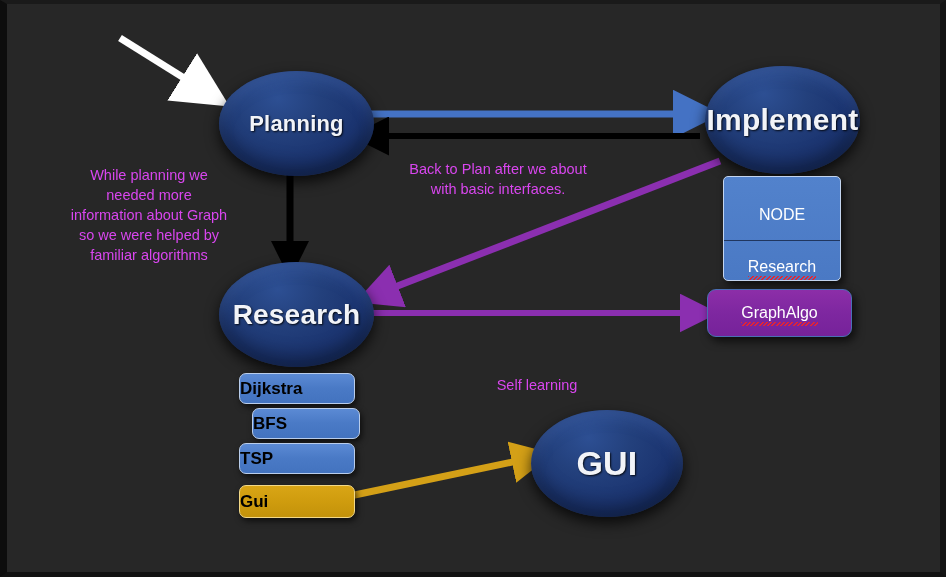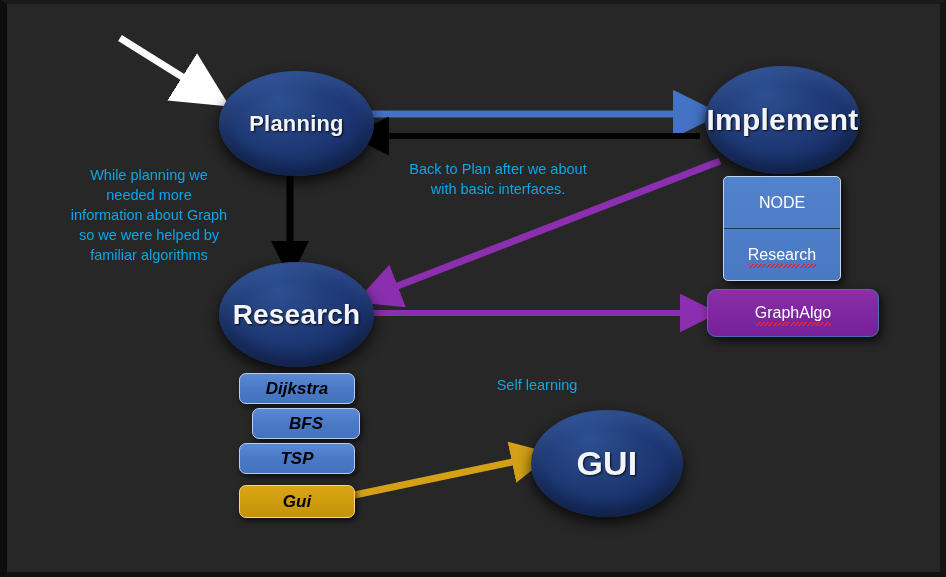--- a/index.html
+++ b/index.html
@@ -39,27 +39,26 @@
     justify-content: center;
     color: #f2f4f8;
     font-weight: bold;
     text-shadow: 1px 1px 2px rgba(0,0,0,0.85);
     letter-spacing: 0.2px;
   }
   .algo-box {
     position: absolute;
     display: flex;
     align-items: center;
-    justify-content: center;
+    justify-content: flex-start;
     border-radius: 7px;
     font-size: 17px;
     font-weight: bold;
     color: #000000;
     box-sizing: border-box;
-    font-style: italic;
   }
   .algo-box.blue {
     background: linear-gradient(180deg, #5b8ad4 0%, #4a7ac6 48%, #4373bf 100%);
     border: 1.5px solid #b9cdeb;
     box-shadow: 2px 3px 6px rgba(0,0,0,0.65);
   }
   .algo-box.gold {
     background: linear-gradient(180deg, #d9a516 0%, #cf9c0e 50%, #c3920a 100%);
     border: 1.5px solid #f2d887;
     box-shadow: 2px 3px 6px rgba(0,0,0,0.65);
@@ -74,21 +73,21 @@
   }
   .impl-cell {
     position: relative;
     display: flex;
     align-items: center;
     justify-content: center;
     color: #ffffff;
     font-size: 16px;
     box-sizing: border-box;
   }
-  .impl-cell.top { border-bottom: 1.5px solid #20365f; }
+  .impl-cell.top { border-bottom: 1.5px solid #20365f; margin-top: 12px; }
   .squiggle {
     position: relative;
     display: inline-block;
   }
   .squiggle::after {
     content: "";
     position: absolute;
     left: 0; right: 0;
     bottom: -4px;
     height: 4px;
@@ -104,21 +103,21 @@
     border-radius: 9px;
     box-sizing: border-box;
     background: linear-gradient(180deg, #8c2ea8 0%, #7e27a0 50%, #76229a 100%);
     border: 1.5px solid #4a6fb5;
     color: #ffffff;
     font-size: 16px;
     box-shadow: 3px 4px 10px rgba(0,0,0,0.7);
   }
   .caption {
     position: absolute;
-    color: #0ea5e9;
+    color: #d946ef;
     font-size: 14.5px;
     line-height: 20px;
     text-align: center;
   }
 </style>
 </head>
 <body>
 
 <div id="canvas">
 
@@ -177,21 +176,21 @@
 
   <div class="impl-stack" style="left:716px; top:172px; width:118px; height:105px;">
     <div class="impl-cell top" style="height:52px;">
       <span>NODE</span>
     </div>
     <div class="impl-cell" style="height:51px;">
       <span class="squiggle">Research</span>
     </div>
   </div>
 
-  <div class="graphalgo-box" style="left:700px; top:285px; width:172px; height:48px;text-align:center;">
+  <div class="graphalgo-box" style="left:700px; top:285px; width:145px; height:48px;text-align:center;">
     <span class="squiggle">GraphAlgo</span>
   </div>
 
   <div class="algo-box blue" style="left:232px; top:369px; width:116px; height:31px;">
     <span>Dijkstra</span>
   </div>
   <div class="algo-box blue" style="left:245px; top:404px; width:108px; height:31px;">
     <span>BFS</span>
   </div>
   <div class="algo-box blue" style="left:232px; top:439px; width:116px; height:31px;">

